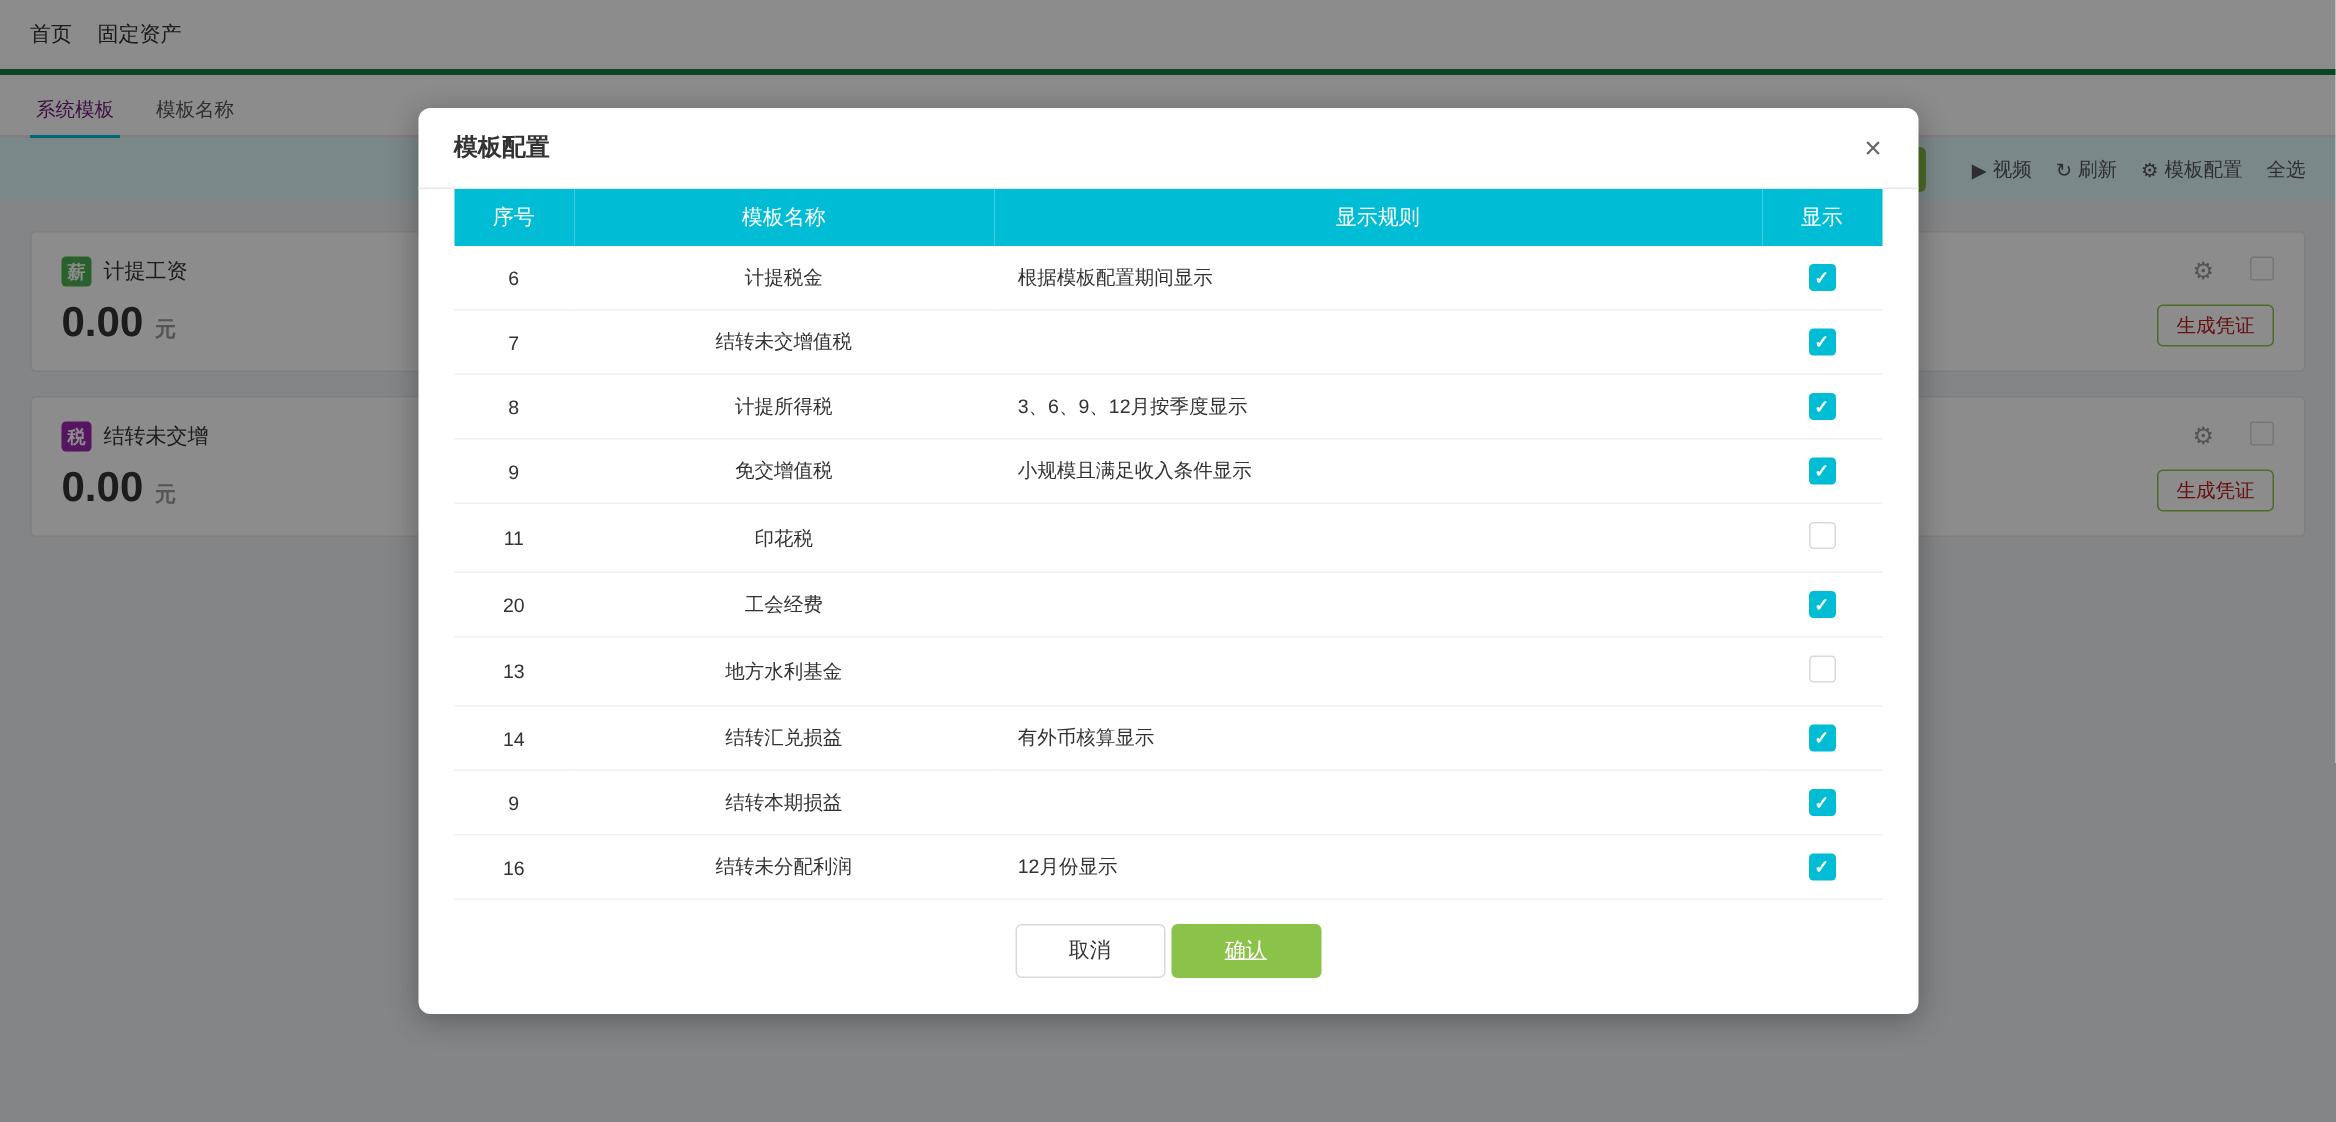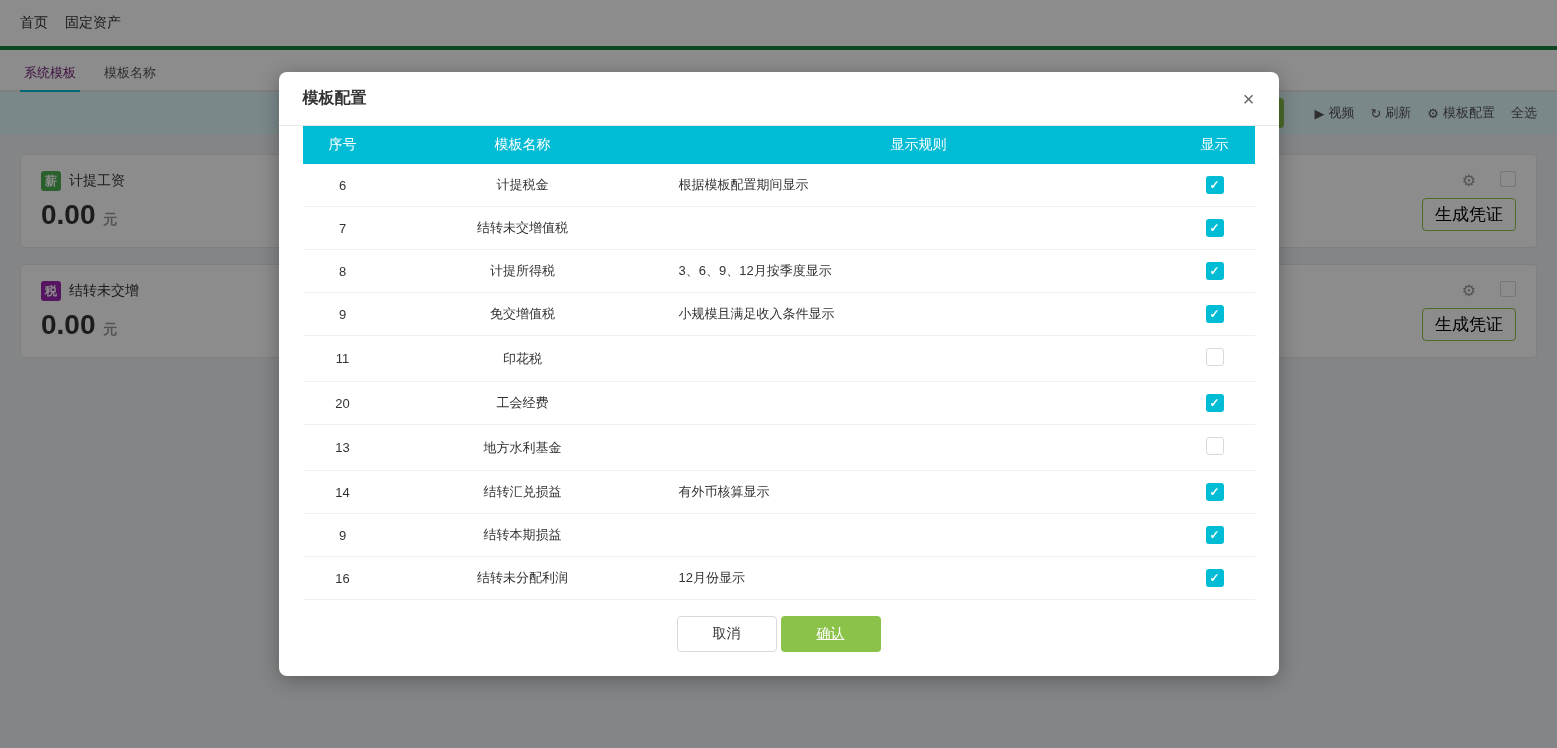--- a/index.html
+++ b/index.html
@@ -137,25 +137,25 @@
       width: 16px;
       height: 16px;
       border: 1px solid #d9d9d9;
       border-radius: 2px;
     }
     .btn-generate {
       position: absolute;
       right: 20px;
       bottom: 16px;
       border: 1px solid #8bc34a;
-      color: #000000;
+      color: #b91c1c;
       background: #fff;
       border-radius: 4px;
       padding: 4px 12px;
-      font-size: 17px;
+      font-size: 13px;
       cursor: pointer;
     }
 
     
     .overlay {
       position: absolute;
       top: 0; left: 0;
       width: 100%; height: 100%;
       background: rgba(0,0,0,0.45);
       z-index: 100;

